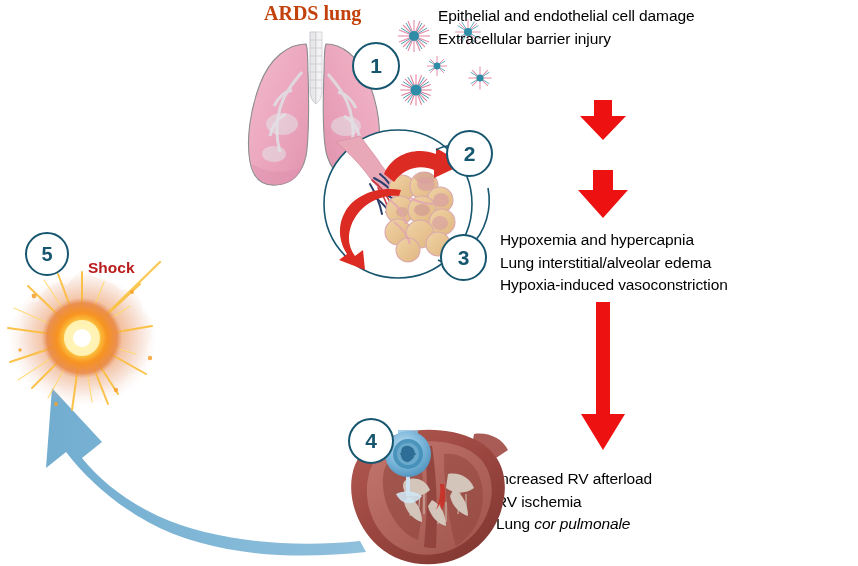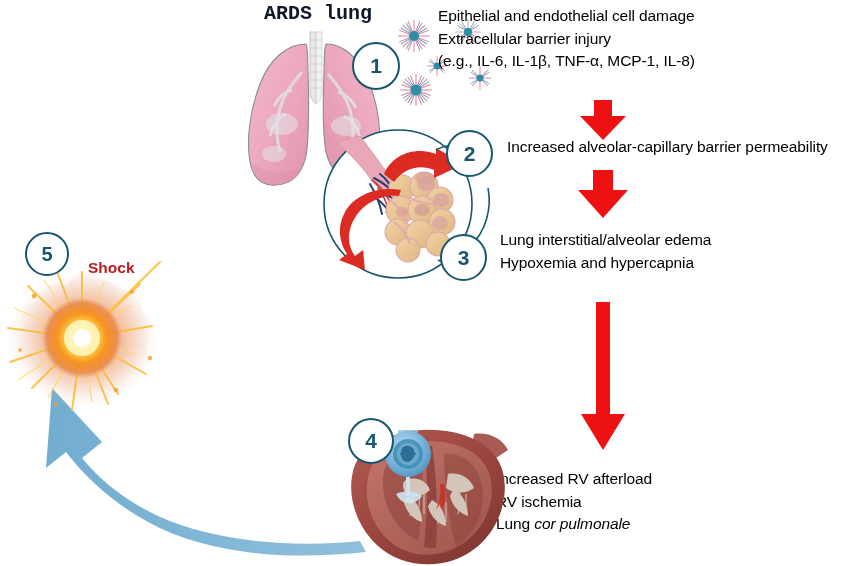--- a/index.html
+++ b/index.html
@@ -25,24 +25,24 @@
     font-weight: normal;
     font-size: 15.5px;
     line-height: 22.5px;
     color: #000000;
     white-space: nowrap;
     letter-spacing: -0.1px;
   }
   .textblock .ital { font-style: italic; text-align: center; }
 
   .title-label {
-    font-family: Liberation Mono, monospace;
+    font-family: Liberation Serif, serif;
     font-weight: bold;
     font-size: 20px;
-    color: #0f172a;
+    color: #c2410c;
     white-space: nowrap;
   }
   .shock-label {
     font-family: "Liberation Sans", sans-serif;
     font-weight: bold;
     font-size: 15.5px;
     color: #b91c1c;
     white-space: nowrap;
   }
 
@@ -346,30 +346,27 @@
   <svg class="abs" style="left:576px; top:170px; width:54px; height:50px;" viewBox="0 0 54 50">
     <path d="M17,0 L37,0 L37,20 L52,20 L27,48 L2,20 L17,20 Z" fill="#EE1111"></path>
   </svg>
   <svg class="abs" style="left:578px; top:302px; width:50px; height:150px;" viewBox="0 0 50 150">
     <path d="M18,0 L32,0 L32,112 L47,112 L25,148 L3,112 L18,112 Z" fill="#EE1111"></path>
   </svg>
 
   <div class="abs textblock" style="left:438px; top:5px;">
     <div>Epithelial and endothelial cell damage</div>
     <div>Extracellular barrier injury</div>
-    <div>(e.g., IL-6, IL-1β, TNF-α, MCP-1, IL-8)</div>
-  </div>
-
-  <div class="abs textblock" style="left:507px; top:136px;">
-    <div>Increased alveolar-capillary barrier permeability</div>
-  </div>
+  </div>
+
 
   <div class="abs textblock" style="left:500px; top:229px;">
+    <div>Hypoxemia and hypercapnia</div>
     <div>Lung interstitial/alveolar edema</div>
-    <div>Hypoxemia and hypercapnia</div>
+    <div>Hypoxia-induced vasoconstriction</div>
   </div>
 
   <div class="abs textblock" style="left:496px; top:468px;">
     <div>Increased RV afterload</div>
     <div>RV ischemia</div>
     <div><span>Lung </span><span class="ital">cor pulmonale</span></div>
   </div>
 
   <svg class="abs" style="left:336px; top:424px; width:180px; height:142px;" viewBox="0 0 180 142">
 

